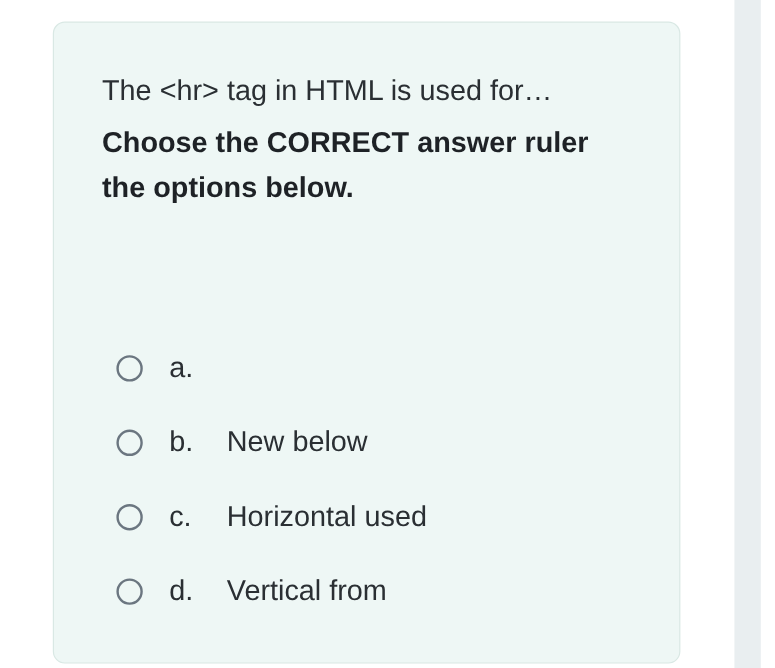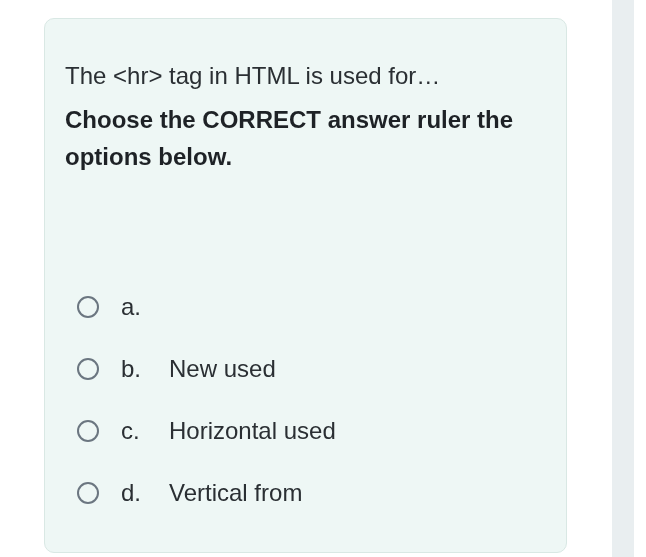--- a/index.html
+++ b/index.html
@@ -24,21 +24,21 @@
     }
     .question-card {
       position: absolute;
       left: 44px;
       top: 18px;
       width: 523px;
       height: 535px;
       background: #eef7f5;
       border: 1px solid #d9e8e4;
       border-radius: 10px;
-      padding: 40px 40px 40px 20px;
+      padding: 40px 40px 40px 40px;
     }
     .question-text {
       font-size: 24px;
       line-height: 1.4;
       color: #2a2f33;
       font-weight: 400;
     }
     .question-instruction {
       font-size: 24px;
       line-height: 1.55;
@@ -86,21 +86,21 @@
   <div class="question-instruction">Choose the CORRECT answer ruler the options below.</div>
 
   <div class="options">
     <div class="option-row">
       <div class="radio"></div>
       <span class="option-letter">a.</span>
     </div>
     <div class="option-row">
       <div class="radio"></div>
       <span class="option-letter">b.</span>
-      <span class="option-text">New used</span>
+      <span class="option-text">New below</span>
     </div>
     <div class="option-row">
       <div class="radio"></div>
       <span class="option-letter">c.</span>
       <span class="option-text">Horizontal used</span>
     </div>
     <div class="option-row">
       <div class="radio"></div>
       <span class="option-letter">d.</span>
       <span class="option-text">Vertical from</span>

